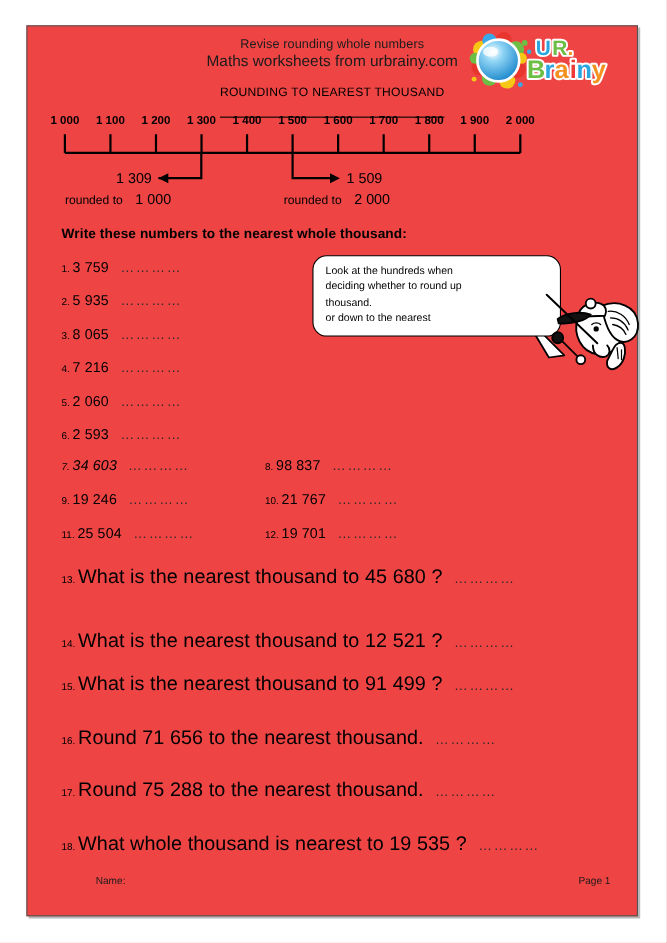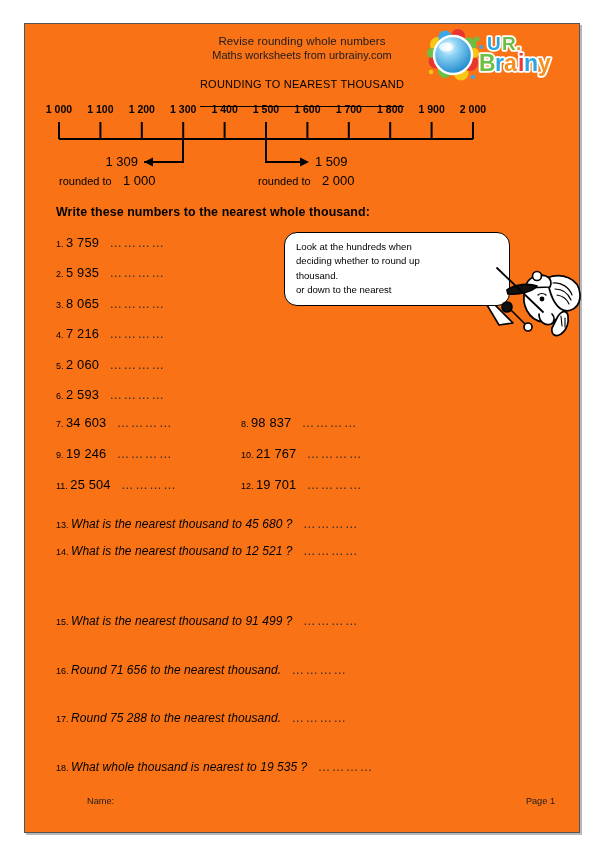--- a/index.html
+++ b/index.html
@@ -19,21 +19,21 @@
 
   
   #page-sheet {
     position: absolute;
     left: 24px;
     top: 23px;
     width: 556px;
     height: 810px;
     border: 1px solid #555555;
     box-sizing: border-box;
-    background: #f97316;
+    background: #ef4444;
     box-shadow: 2px 2px 0 0 #b8b8b8;
   }
 
   
   #header {
     position: absolute;
     left: 0; top: 0; width: 100%;
     height: 72px;
   }
   #title-block {
@@ -42,21 +42,21 @@
     width: 100%;
     text-align: center;
   }
   #doc-title {
     font-size: 11.5px;
     letter-spacing: .1px;
     color: #1b1b1b;
     line-height: 14px;
   }
   #doc-subtitle {
-    font-size: 11px;
+    font-size: 14px;
     color: #1b1b1b;
     line-height: 13px;
     margin-top: 1px;
   }
   #section-heading {
     position: absolute;
     left: 0; top: 50px;
     width: 100%;
     text-align: center;
   }
@@ -139,23 +139,22 @@
   }
   .q-num {
     font-size: 9px;
     vertical-align: baseline;
   }
   .q-val {
     font-size: 12.9px;
     letter-spacing: .15px;
   }
   .q-text {
-    font-size: 12px;
+    font-size: 18px;
     letter-spacing: .05px;
-    font-style: italic;
   }
   .dots {
     font-size: 12.5px;
     letter-spacing: 1.55px;
     color: #2b2b2b;
   }
 
   
   #footer-name {
     position: absolute;
@@ -332,28 +331,28 @@
     </g>
   </svg>
 
   <div id="questions-root">
       <div class="q-row" style="left: 31px; top: 212px; text-align: right;"><span class="q-num">1. </span><span class="q-val">3 759</span><span>&nbsp;&nbsp;&nbsp;</span><span class="dots">…………</span></div>
       <div class="q-row" style="left: 31px; top: 242.4px;"><span class="q-num">2. </span><span class="q-val">5 935</span><span>&nbsp;&nbsp;&nbsp;</span><span class="dots">…………</span></div>
       <div class="q-row" style="left: 31px; top: 272.8px;"><span class="q-num">3. </span><span class="q-val">8 065</span><span>&nbsp;&nbsp;&nbsp;</span><span class="dots">…………</span></div>
       <div class="q-row" style="left: 31px; top: 303.2px;"><span class="q-num">4. </span><span class="q-val">7 216</span><span>&nbsp;&nbsp;&nbsp;</span><span class="dots">…………</span></div>
       <div class="q-row" style="left: 31px; top: 333.6px;"><span class="q-num">5. </span><span class="q-val">2 060</span><span>&nbsp;&nbsp;&nbsp;</span><span class="dots">…………</span></div>
       <div class="q-row" style="left: 31px; top: 364px;"><span class="q-num">6. </span><span class="q-val">2 593</span><span>&nbsp;&nbsp;&nbsp;</span><span class="dots">…………</span></div>
-      <div class="q-row" style="left: 31px; top: 392px;"><span class="q-num">7. </span><span class="q-val">34 603</span><span>&nbsp;&nbsp;&nbsp;</span><span class="dots">…………</span></div>
+      <div class="q-row" style="left: 31px; top: 392px; font-style: italic;"><span class="q-num">7. </span><span class="q-val">34 603</span><span>&nbsp;&nbsp;&nbsp;</span><span class="dots">…………</span></div>
       <div class="q-row" style="left: 31px; top: 423.2px;"><span class="q-num">9. </span><span class="q-val">19 246</span><span>&nbsp;&nbsp;&nbsp;</span><span class="dots">…………</span></div>
       <div class="q-row" style="left: 31px; top: 454.4px;"><span class="q-num">11. </span><span class="q-val">25 504</span><span>&nbsp;&nbsp;&nbsp;</span><span class="dots">…………</span></div>
       <div class="q-row" style="left: 216px; top: 392px;"><span class="q-num">8. </span><span class="q-val">98 837</span><span>&nbsp;&nbsp;&nbsp;</span><span class="dots">…………</span></div>
       <div class="q-row" style="left: 216px; top: 423.2px;"><span class="q-num">10. </span><span class="q-val">21 767</span><span>&nbsp;&nbsp;&nbsp;</span><span class="dots">…………</span></div>
       <div class="q-row" style="left: 216px; top: 454.4px;"><span class="q-num">12. </span><span class="q-val">19 701</span><span>&nbsp;&nbsp;&nbsp;</span><span class="dots">…………</span></div>
       <div class="q-row" style="left: 31px; top: 493px;"><span class="q-num">13. </span><span class="q-text">What is the nearest thousand to 45 680 ?</span><span>&nbsp;&nbsp;&nbsp;</span><span class="dots">…………</span></div>
-      <div class="q-row" style="left: 31px; top: 520px; text-align: right;"><span class="q-num">14. </span><span class="q-text">What is the nearest thousand to 12 521 ?</span><span>&nbsp;&nbsp;&nbsp;</span><span class="dots">…………</span></div>
+      <div class="q-row" style="left: 31px; top: 551px; text-align: right;"><span class="q-num">14. </span><span class="q-text">What is the nearest thousand to 12 521 ?</span><span>&nbsp;&nbsp;&nbsp;</span><span class="dots">…………</span></div>
       <div class="q-row" style="left: 31px; top: 590.2px;"><span class="q-num">15. </span><span class="q-text">What is the nearest thousand to 91 499 ?</span><span>&nbsp;&nbsp;&nbsp;</span><span class="dots">…………</span></div>
       <div class="q-row" style="left: 31px; top: 638.8px;"><span class="q-num">16. </span><span class="q-text">Round 71 656 to the nearest thousand.</span><span>&nbsp;&nbsp;&nbsp;</span><span class="dots">…………</span></div>
       <div class="q-row" style="left: 31px; top: 687.4px;"><span class="q-num">17. </span><span class="q-text">Round 75 288 to the nearest thousand.</span><span>&nbsp;&nbsp;&nbsp;</span><span class="dots">…………</span></div>
       <div class="q-row" style="left: 31px; top: 736px;"><span class="q-num">18. </span><span class="q-text">What whole thousand is nearest to 19 535 ?</span><span>&nbsp;&nbsp;&nbsp;</span><span class="dots">…………</span></div>
     </div>
 
   <div id="footer-name">Name:</div>
   <div id="footer-page">Page 1</div>
 
 </div>

